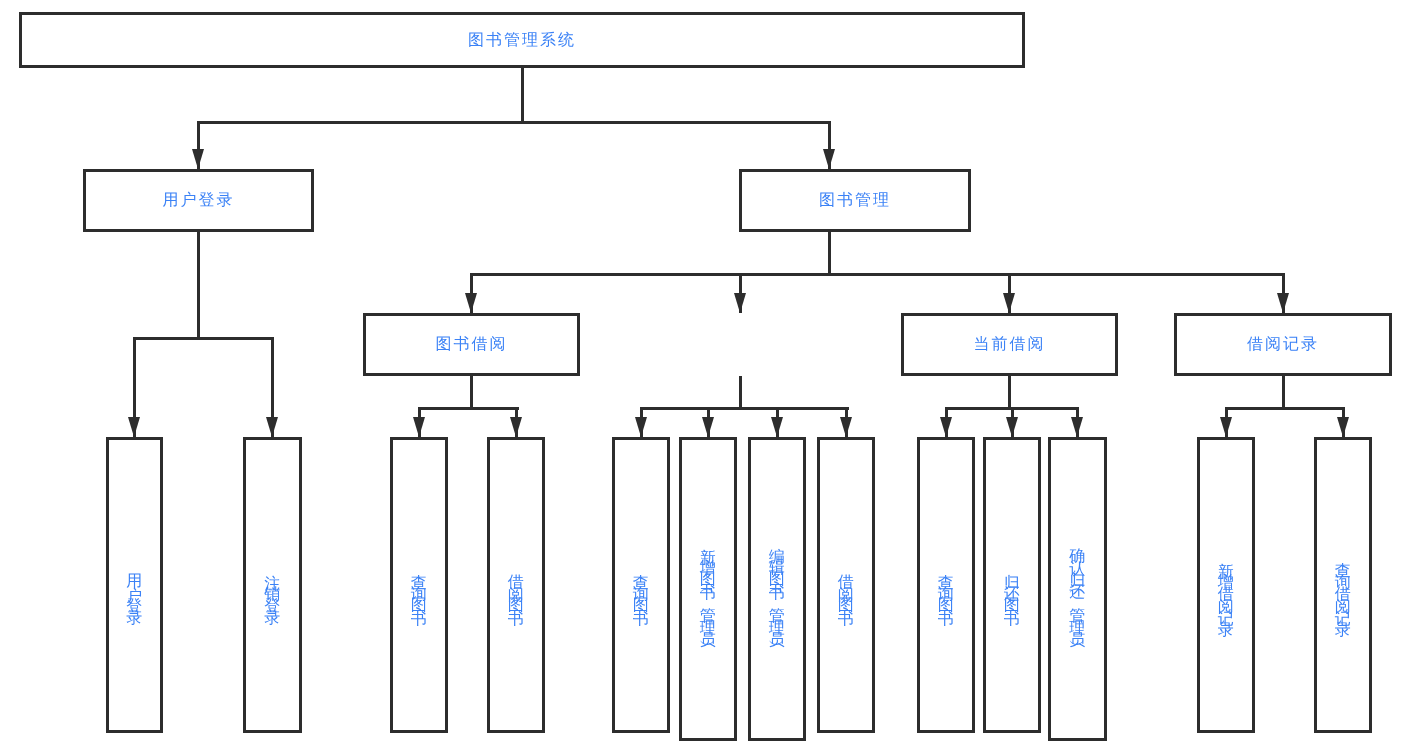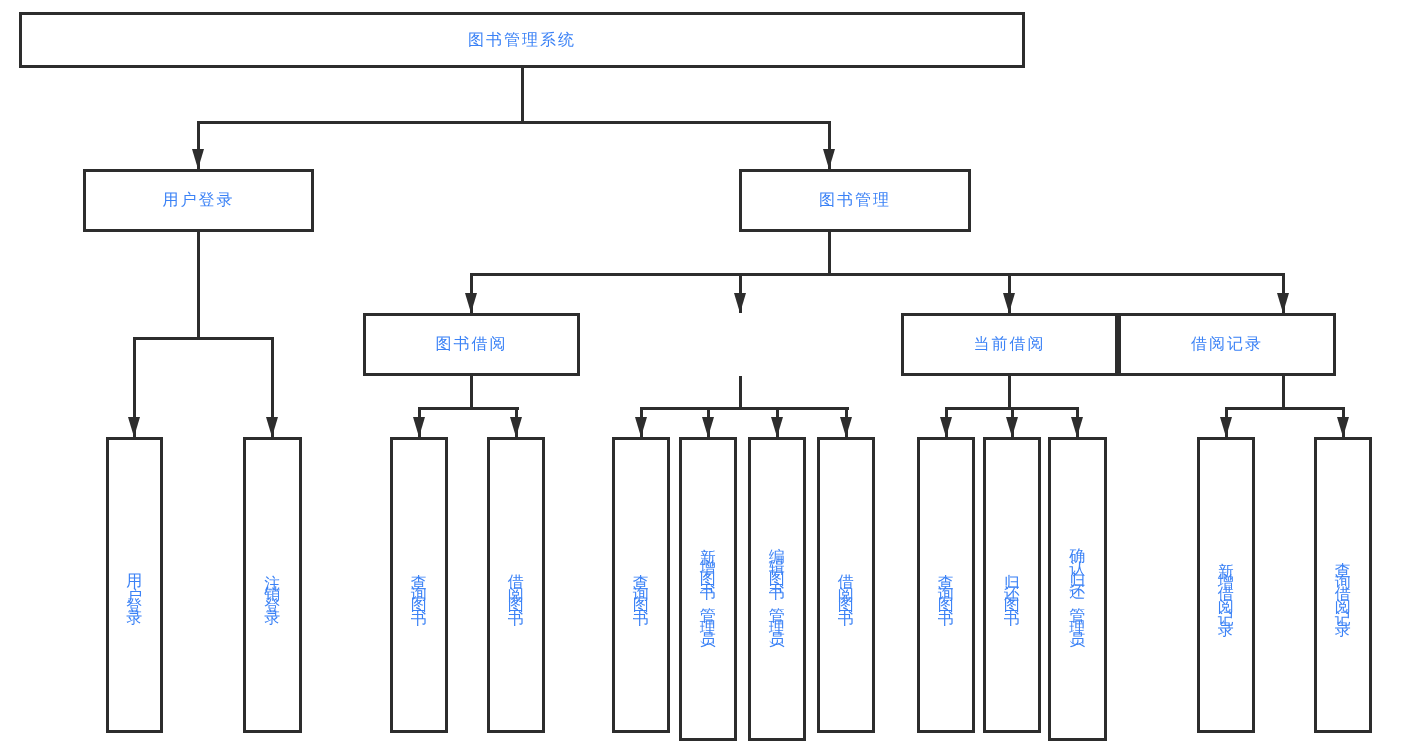--- a/index.html
+++ b/index.html
@@ -141,21 +141,21 @@
   <div class="box" style="left:739px;top:169px;width:232px;height:63px">
     <span>图书管理</span>
   </div>
 
   <div class="box" style="left:363px;top:313px;width:217px;height:63px">
     <span>图书借阅</span>
   </div>
   <div class="box" style="left:901px;top:313px;width:217px;height:63px">
     <span>当前借阅</span>
   </div>
-  <div class="box" style="left:1118px;top:313px;width:218px;height:63px">
+  <div class="box" style="left:1174px;top:313px;width:218px;height:63px">
     <span>借阅记录</span>
   </div>
 
   <div class="box leaf" style="left:106px;top:437px;width:57px;height:296px">
     <span class="vtext">用户登录</span>
   </div>
   <div class="box leaf" style="left:243px;top:437px;width:59px;height:296px">
     <span class="vtext">注销登录</span>
   </div>
 

